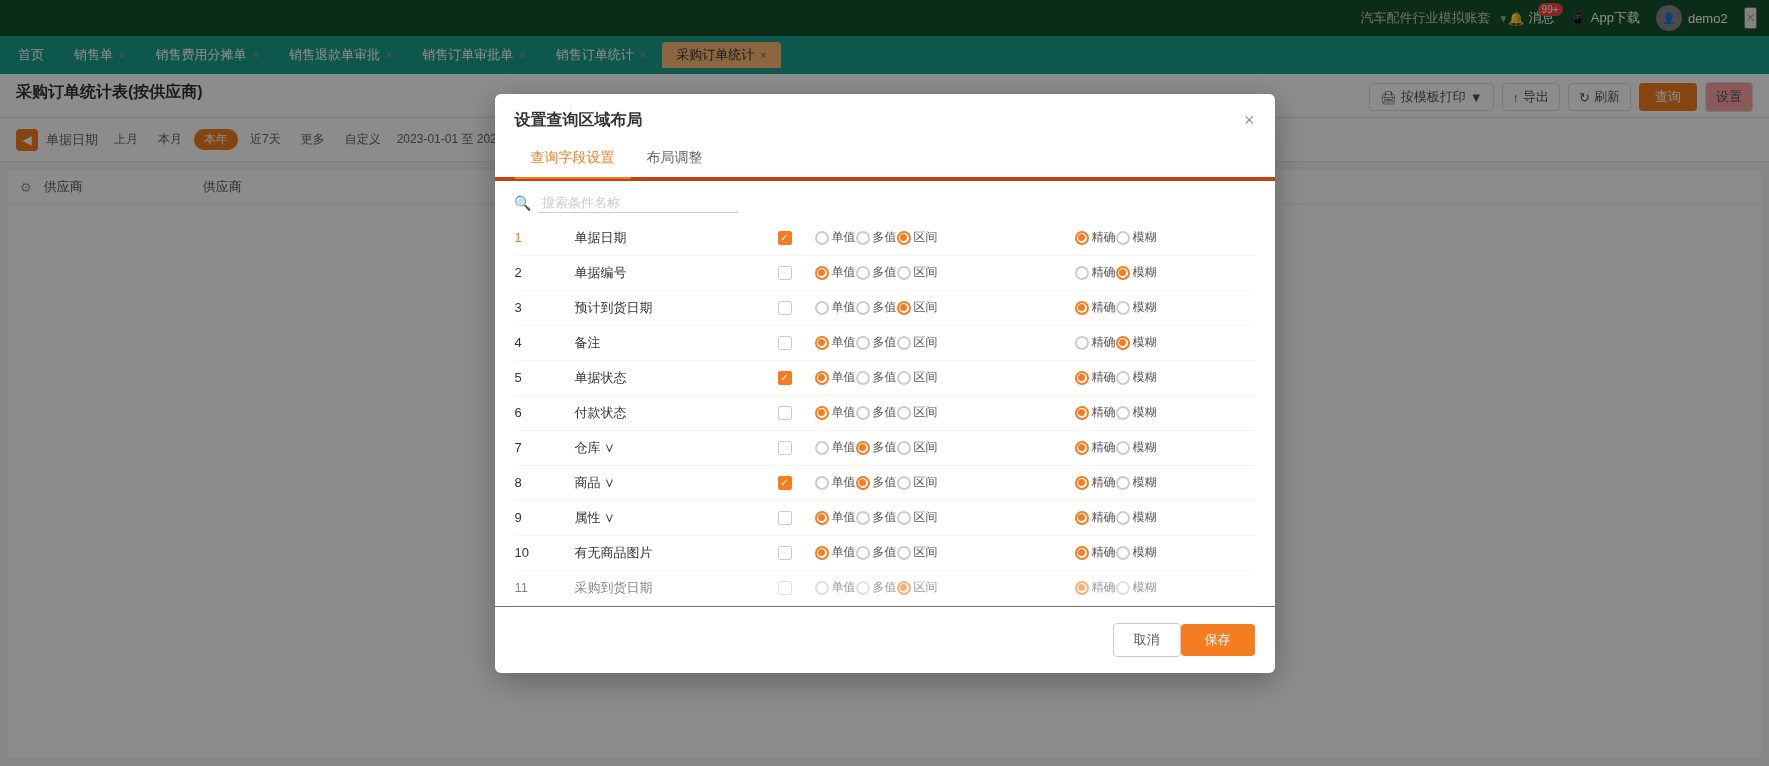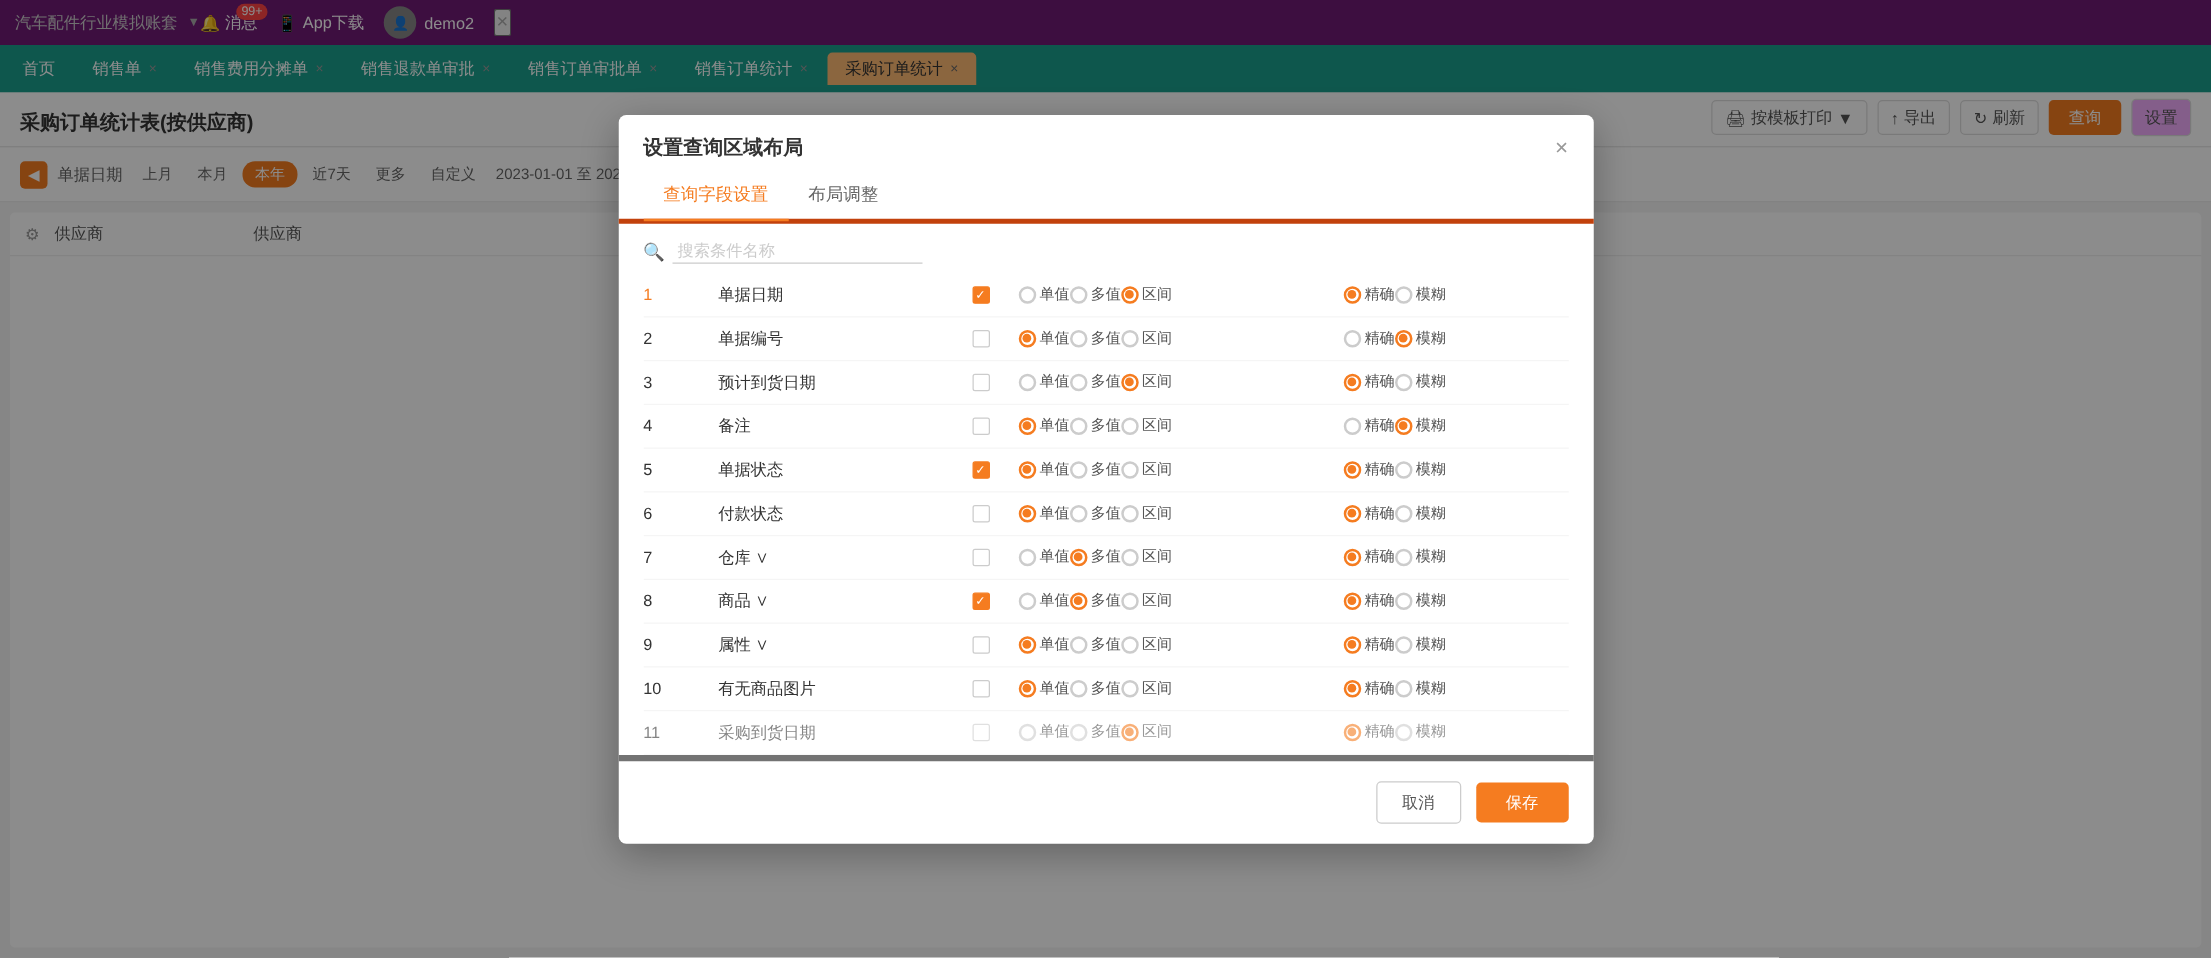--- a/index.html
+++ b/index.html
@@ -1,24 +1,24 @@
 <!DOCTYPE html>
 <html><head>
   <meta charset="utf-8">
   <style>
     * { box-sizing: border-box; margin: 0; padding: 0; }
     body { font-family: 'Microsoft YaHei', Arial, sans-serif; font-size: 13px; background: #f0f0f0; overflow: hidden; }
 
     
     .top-bar {
-      background: #701a75;
+      background: #14532d;
       height: 36px;
       display: flex;
       align-items: center;
-      justify-content: flex-start;
+      justify-content: flex-end;
       padding: 0 12px;
       color: #fff;
     }
     .top-bar-left { display: flex; align-items: center; gap: 8px; font-size: 13px; }
     .top-bar-right { display: flex; align-items: center; gap: 16px; font-size: 13px; }
     .top-bar-title { color: #ccc; }
     .dropdown-arrow { font-size: 10px; color: #aaa; }
     .notification-btn { display: flex; align-items: center; gap: 4px; cursor: pointer; position: relative; }
     .badge { background: #ff4444; color: #fff; font-size: 10px; border-radius: 10px; padding: 1px 4px; position: absolute; top: -6px; right: -8px; }
     .app-download { display: flex; align-items: center; gap: 4px; cursor: pointer; }
@@ -48,34 +48,34 @@
     }
     .nav-tab.active { background: #fdba74; color: #333; border-radius: 4px 4px 0 0; }
     .nav-tab .tab-close { font-size: 11px; color: #999; cursor: pointer; }
     .nav-tab.active .tab-close { color: #666; }
 
     
     .page-header {
       background: #fff;
       padding: 8px 16px;
       display: flex;
-      align-items: flex-end;
+      align-items: flex-start;
       justify-content: space-between;
       border-bottom: 1px solid #e0e0e0;
       height: 44px;
     }
     .page-title { font-size: 16px; font-weight: bold; color: #333; }
     .header-actions { display: flex; align-items: center; gap: 8px; }
     .btn-print, .btn-export, .btn-refresh {
       display: flex; align-items: center; gap: 4px;
       padding: 4px 10px; border-radius: 4px; cursor: pointer; font-size: 13px;
       border: 1px solid #ddd; background: #fff; color: #555;
     }
     .btn-query { background: #f57c20; color: #fff; border: none; padding: 5px 16px; border-radius: 4px; cursor: pointer; font-size: 13px; }
-    .btn-settings-small { background: #f0abfc; color: #555; border: 1px solid #ddd; padding: 5px 10px; border-radius: 4px; cursor: pointer; font-size: 13px; }
+    .btn-settings-small { background: #fca5a5; color: #555; border: 1px solid #ddd; padding: 5px 10px; border-radius: 4px; cursor: pointer; font-size: 13px; }
 
     
     .filter-bar {
       background: #fff;
       padding: 6px 16px;
       display: flex;
       align-items: center;
       gap: 8px;
       border-bottom: 1px solid #e8e8e8;
       height: 44px;
@@ -232,22 +232,21 @@
     }
     .cb.checked { background: #f57c20; border-color: #f57c20; }
     .cb.checked::after { content: '✓'; color: #fff; font-size: 10px; }
 
     
     .dialog-footer {
       display: flex;
       align-items: center;
       justify-content: flex-end;
       padding: 16px 20px;
-      gap: 12px;
-      border-top: 5px solid #737373;
+      border-top: 1px solid #737373;
     }
     .btn-cancel {
       padding: 7px 20px;
       border: 1px solid #ccc;
       border-radius: 4px;
       background: #fff;
       color: #555;
       cursor: pointer;
       font-size: 13px;
     }

